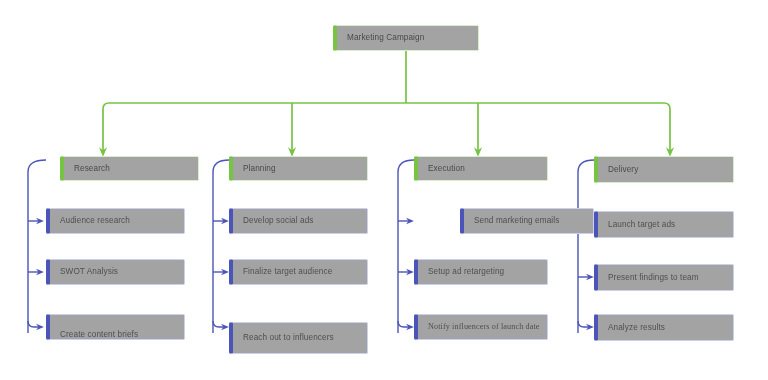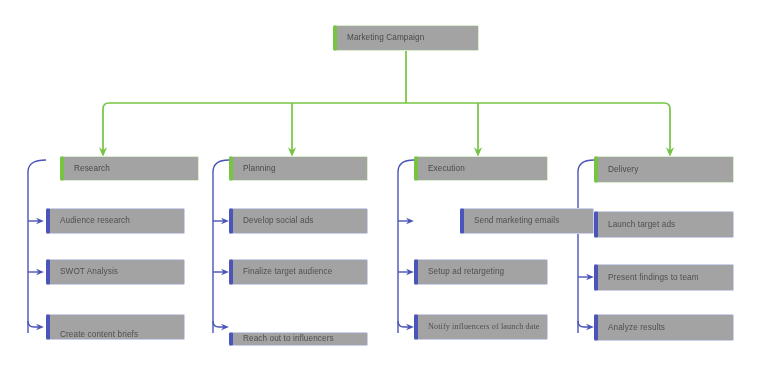--- a/index.html
+++ b/index.html
@@ -112,21 +112,21 @@
 
   <div class="node green" style="left:229px;top:156px;width:139px;height:25px;">
     <span class="label">Planning</span>
   </div>
   <div class="node blue" style="left:229px;top:208px;width:139px;height:26px;">
     <span class="label">Develop social ads</span>
   </div>
   <div class="node blue" style="left:229px;top:259px;width:139px;height:26px;">
     <span class="label">Finalize target audience</span>
   </div>
-  <div class="node blue" style="left:229px;top:332px;width:139px;height:14px;align-items:center;">
+  <div class="node blue" style="left:229px;top:322px;width:139px;height:32px;align-items:center;">
     <span class="label">Reach out to influencers</span>
   </div>
 
   <div class="node green" style="left:414px;top:156px;width:134px;height:25px;">
     <span class="label">Execution</span>
   </div>
   <div class="node blue" style="left:414px;top:208px;width:134px;height:26px;margin-left:46px;">
     <span class="label">Send marketing emails</span>
   </div>
   <div class="node blue" style="left:414px;top:259px;width:134px;height:26px;">

